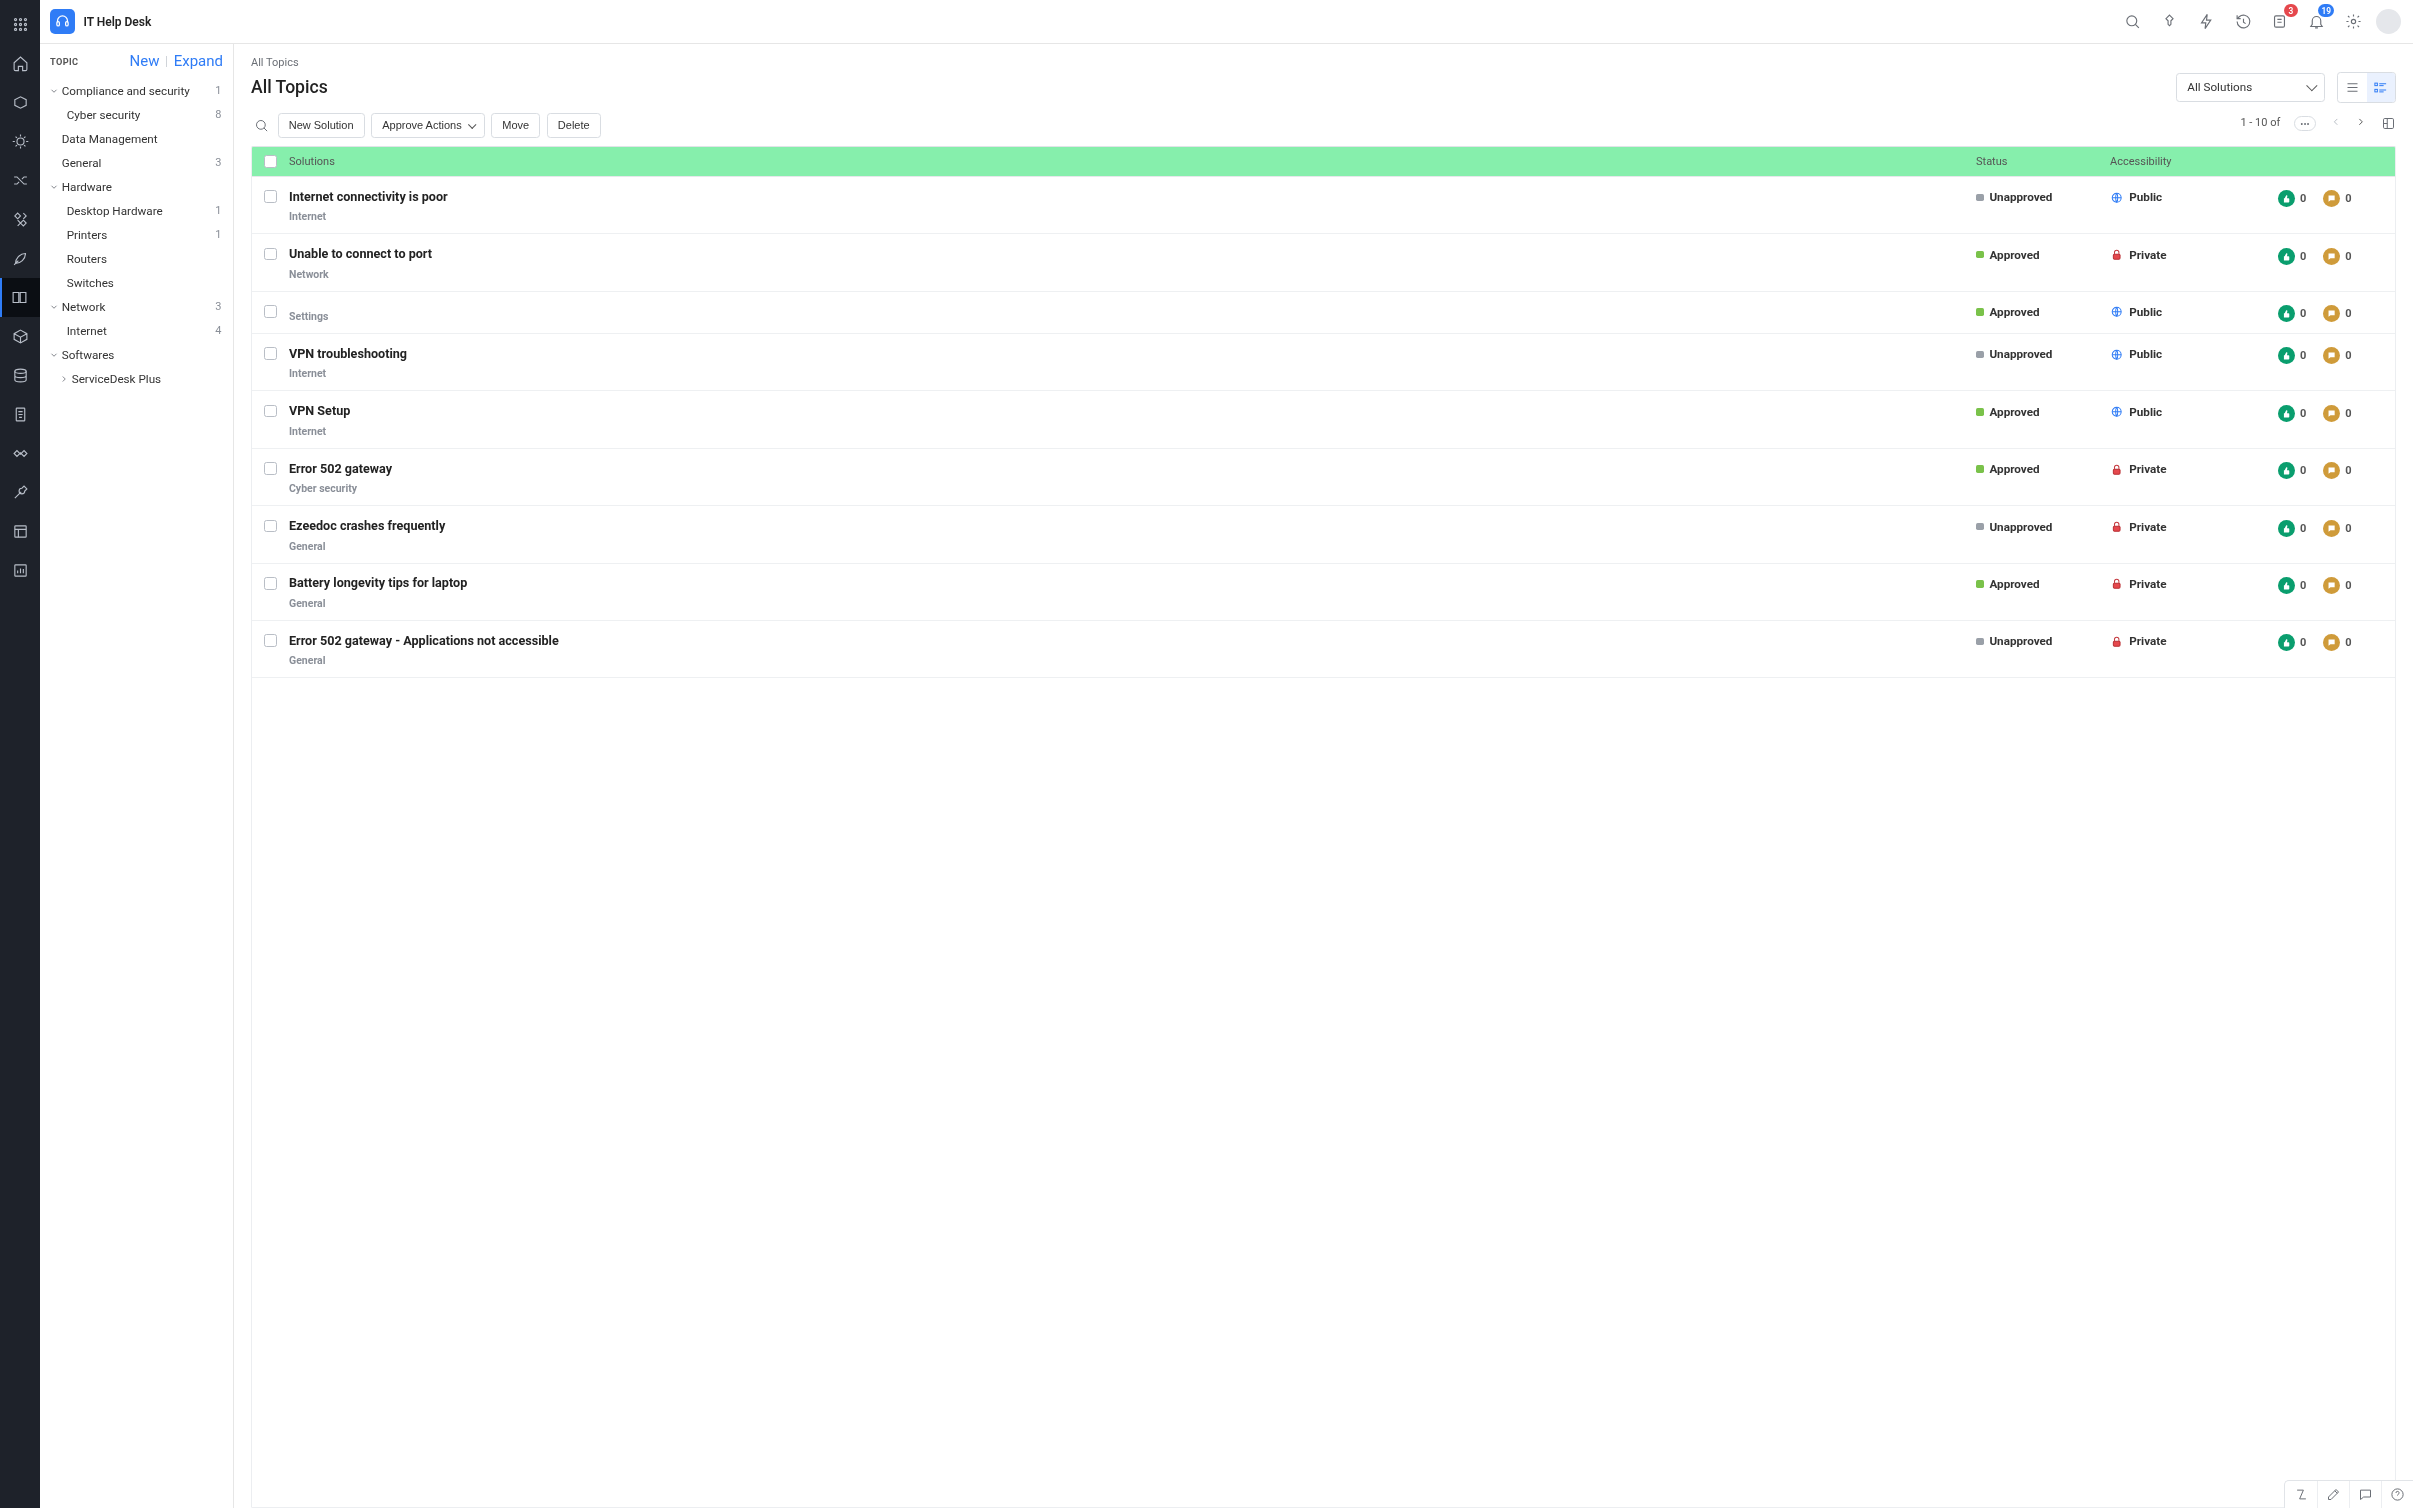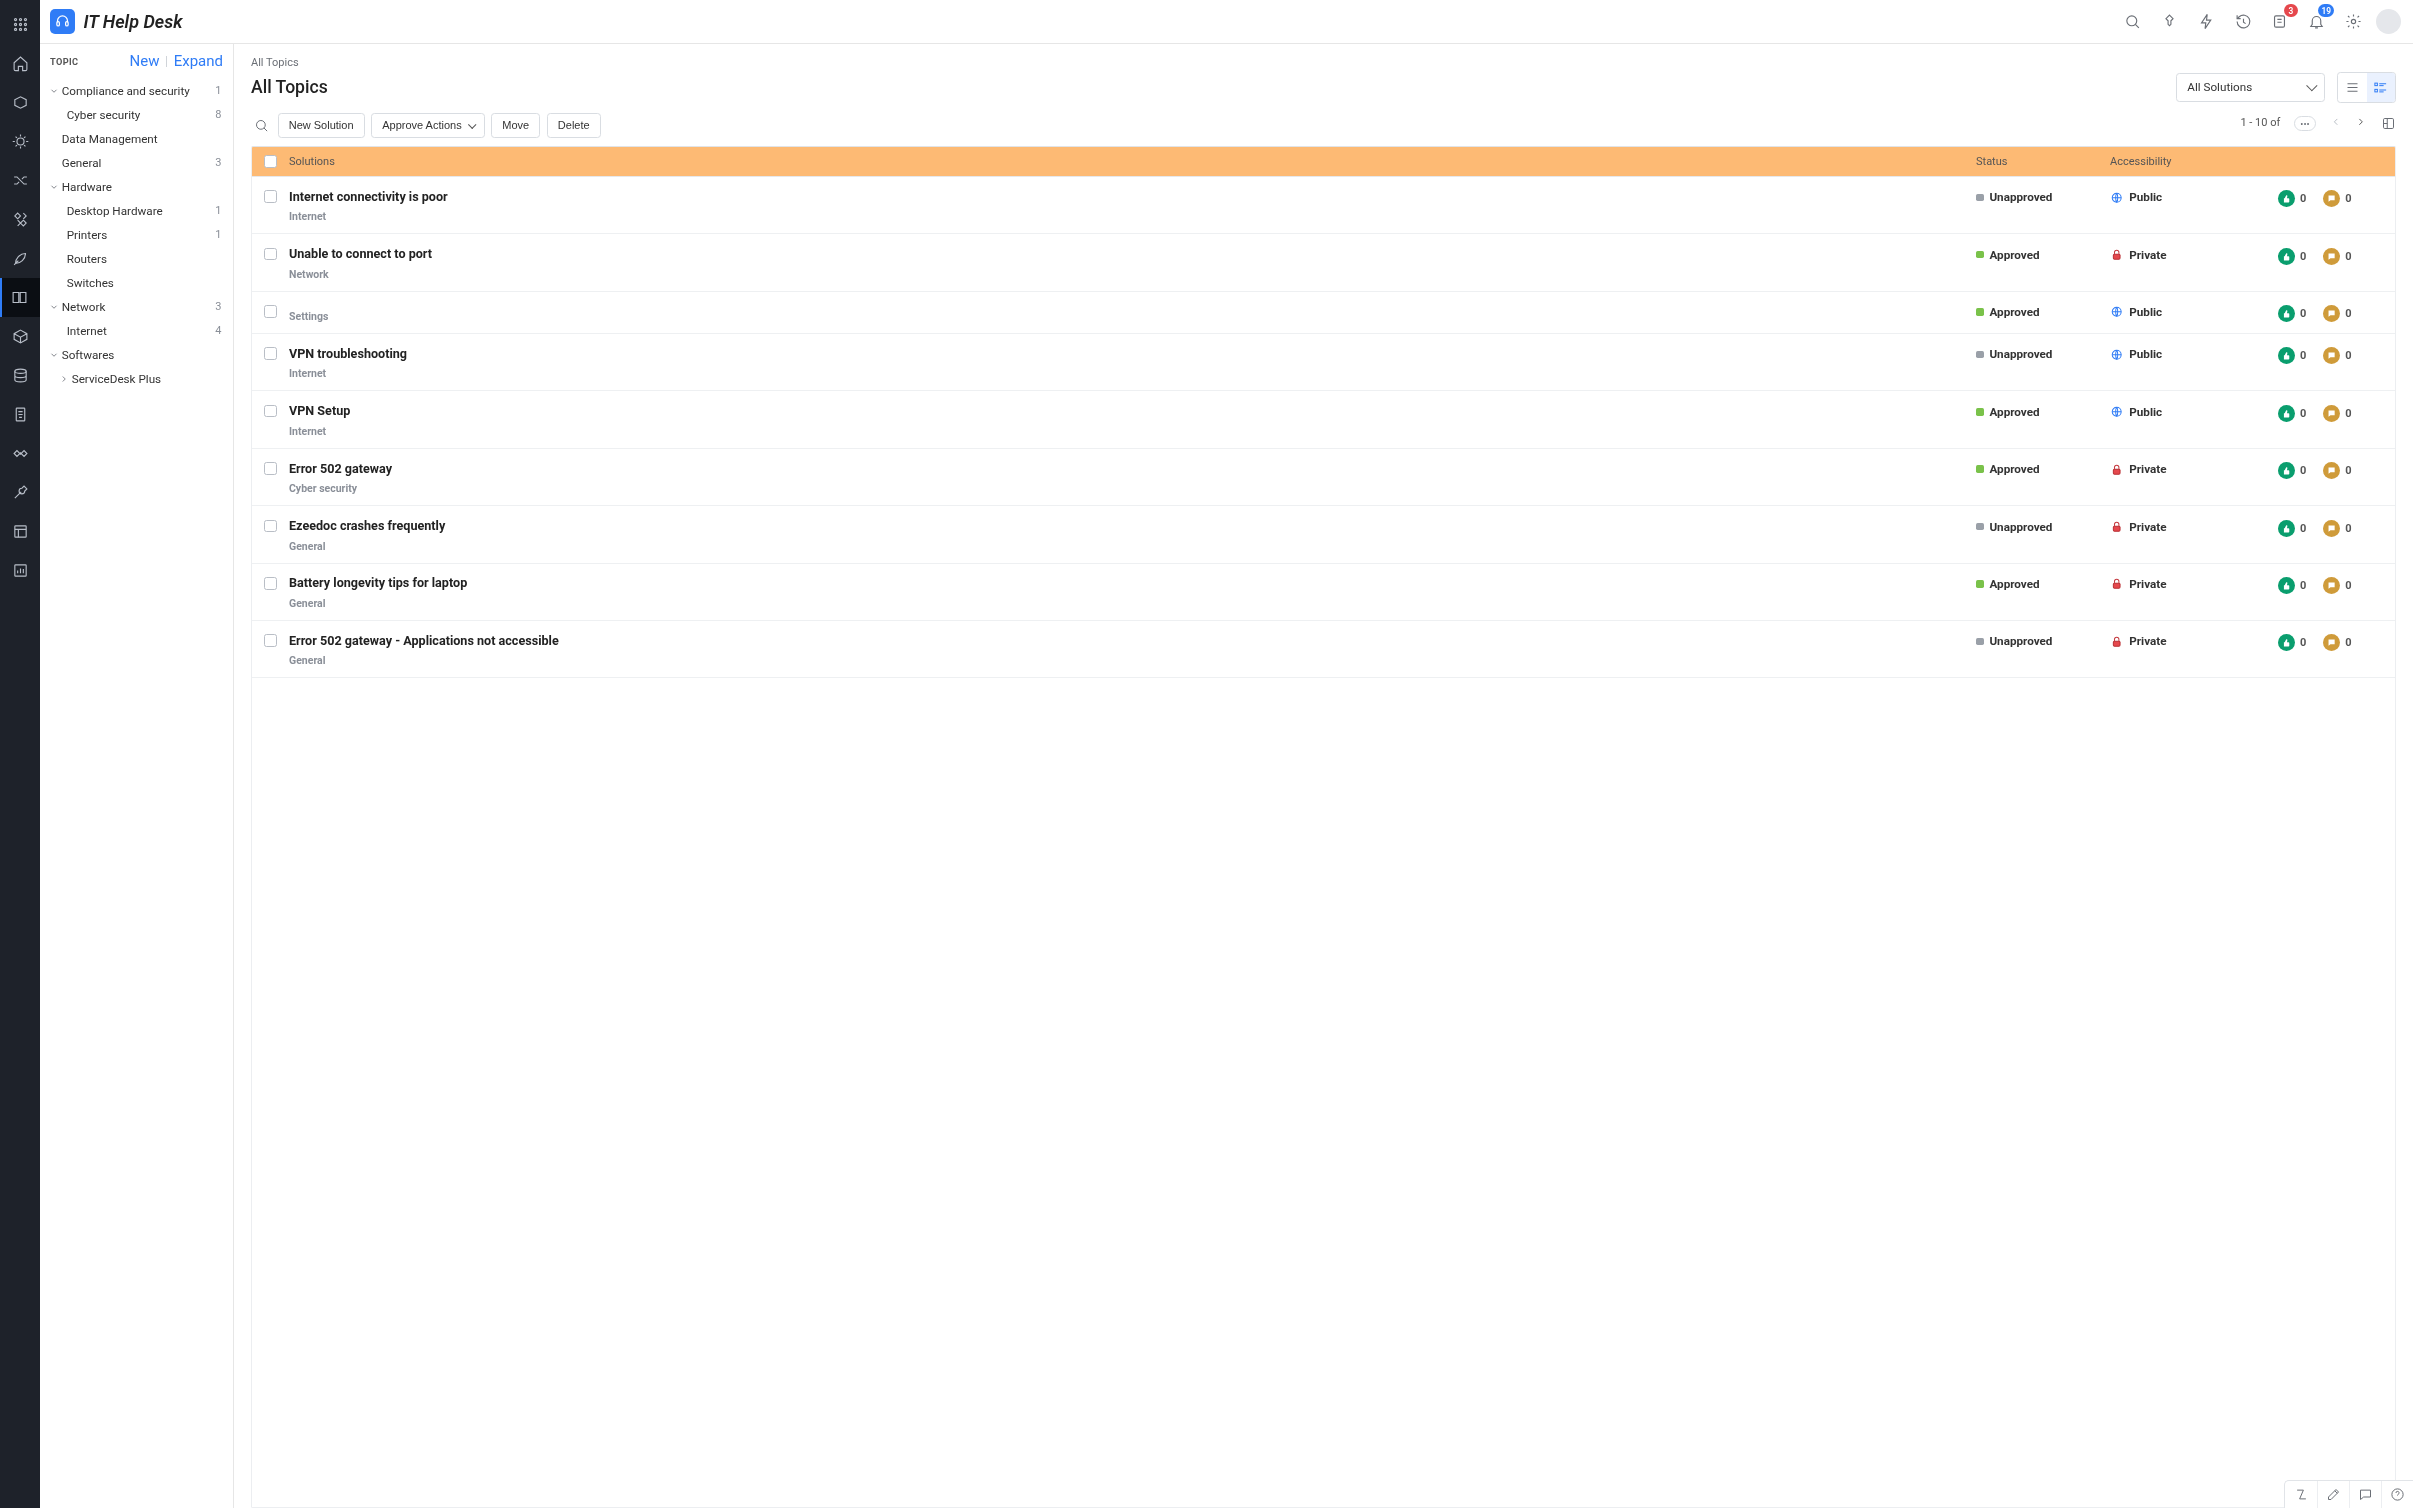--- a/index.html
+++ b/index.html
@@ -39,21 +39,21 @@
     display: flex;
     align-items: center;
     border-bottom: 0.8px solid #e6e6e6;
     padding: 0 11.7px 0 10px;
     gap: 8.4px;
   }
   .app-logo {
     width: 25px; height: 25px; border-radius: 5px; background: #2f7cf6;
     display:flex;align-items:center;justify-content:center;color:#fff;
   }
-  .app-title { font-size: 18px; font-weight: 600; color:#222;font-style:italic; }
+  .app-title { font-size: 12px; font-weight: 600; color:#222; }
   .header-spacer { flex: 1; }
   .header-icon {
     width: 28.5px; height: 28.5px; display:flex;align-items:center;justify-content:center;
     color:#6b6f76; cursor:pointer; position:relative;
   }
   .header-icon svg { width:17px;height:17px;stroke:currentColor;fill:none;stroke-width:1.6; }
   .badge-red, .badge-blue {
     position:absolute; top:-3.4px; right:-3.4px; min-width:13.4px; height:13.4px;
     border-radius:6.7px; font-size:8.4px; color:#fff; display:flex;align-items:center;justify-content:center;
     padding: 0 3.4px; font-weight:600;
@@ -121,21 +121,21 @@
   .toolbar-spacer{flex:1;}
   .pager{display:flex;align-items:flex-start;gap:14px;color:#555;font-size:11px;}
   .pager-ellipsis{border:0.8px solid #d9dde2;border-radius:8.4px;padding:0 5px;height:15px;display:flex;align-items:center;font-size:9.2px;color:#6b6f76;cursor:pointer;}
   .pager-nav{color:#b7bcc3;cursor:default;}
   .pager-nav.enabled{color:#555;cursor:pointer;}
   .pager-nav svg{width:11.7px;height:11.7px;stroke:currentColor;fill:none;stroke-width:2;}
   .cols-ic{color:#6b6f76;cursor:pointer;}
   .cols-ic svg{width:15px;height:15px;stroke:currentColor;fill:none;stroke-width:1.6;}
   
   .table-wrap{ margin-top:8.4px; border:0.8px solid #eceef1; border-top:0.8px solid #e1e4e8; border-radius:1.7px; flex:1; overflow:auto; position:relative;}
-  .thead{display:flex;align-items:center;background:#fdba74;border-bottom:0.8px solid #e6e8eb;height:30px;font-size:11px;color:#555;position:sticky;top:0;}
+  .thead{display:flex;align-items:center;background:#86efac;border-bottom:0.8px solid #e6e8eb;height:30px;font-size:11px;color:#555;position:sticky;top:0;}
   .col-chk{width:37px;display:flex;align-items:center;justify-content:center;}
   .chk{width:12.6px;height:12.6px;border:1.3px solid #b9bec6;border-radius:2.5px;background:#fff;cursor:pointer;}
   .col-sol{flex:1;min-width:168px;padding-right:8.4px;}
   .col-status{width:134px;}
   .col-access{width:168px;}
   .col-counts{width:117px;display:flex;align-items:center;gap:17px;justify-content:flex-start;}
   .trow{display:flex;align-items:flex-start;border-bottom:0.8px solid #eef0f2;padding:11.7px 0 10px 0;font-weight:bold;}
   .trow .col-chk{padding-top:1.7px;}
   .sol-title{font-size:12.6px;color:#222;}
   .sol-cat{font-size:10.5px;color:#8a8f98;margin-top:6.7px;}

